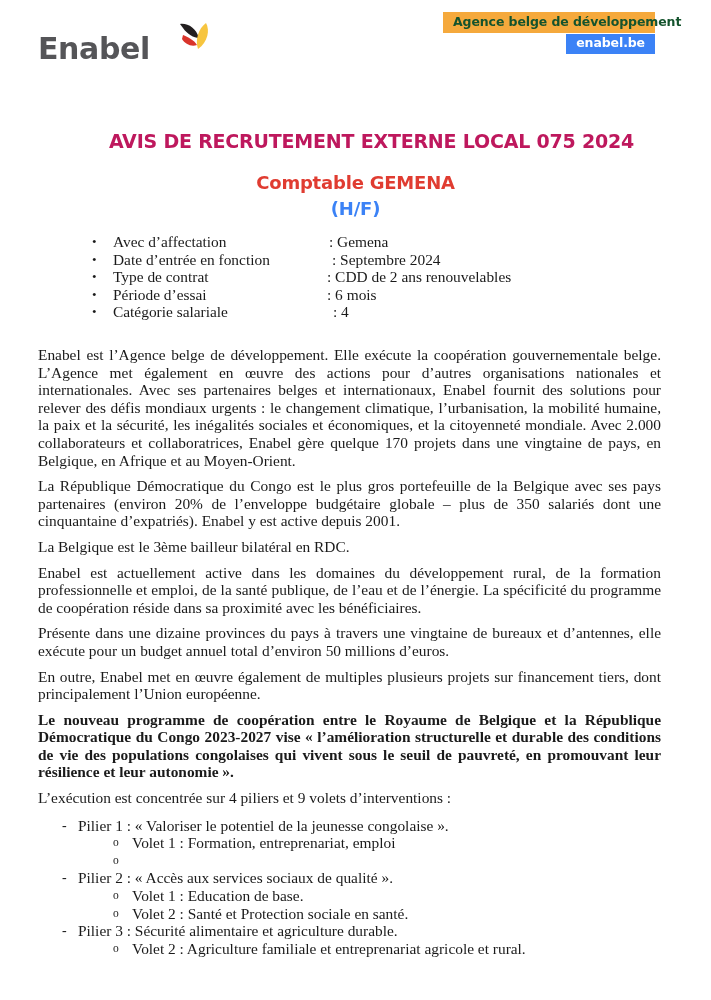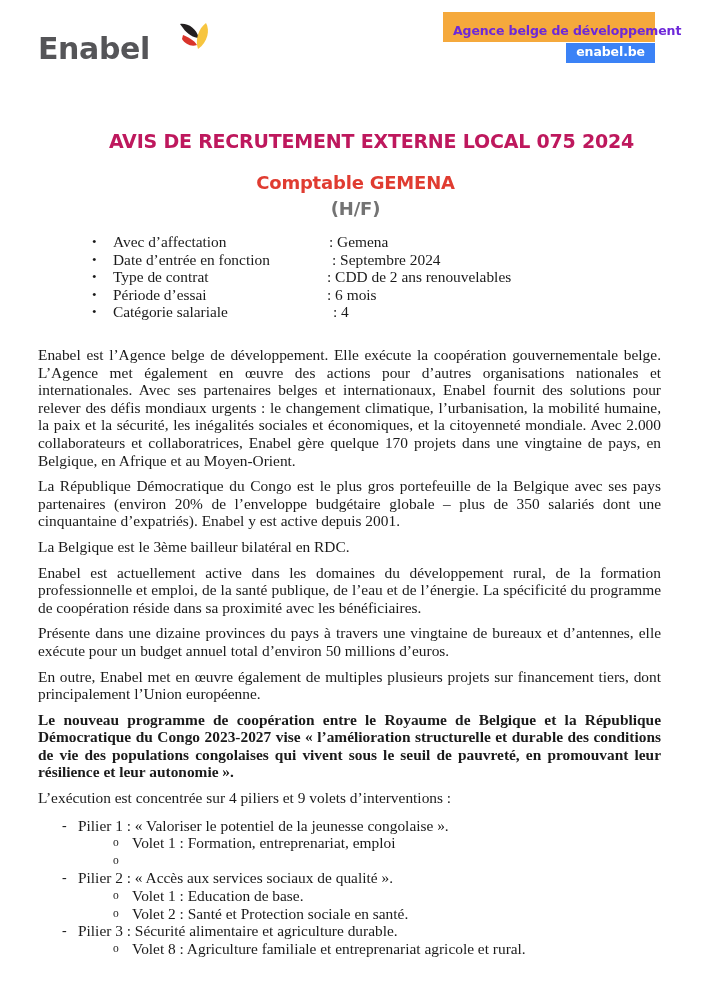--- a/index.html
+++ b/index.html
@@ -57,26 +57,26 @@
   .logo-mark svg { display: block; }
 
   .badge-block {
     position: absolute;
     right: 56px;
     top: 12px;
     width: 212px;
   }
   .badge-orange {
     background: #F5A93C;
-    color: #6d28d9;
+    color: #14532d;
     font-family: "DejaVu Sans", "Liberation Sans", sans-serif;
     font-size: 12.5px;
     font-weight: 600;
     letter-spacing: -0.1px;
-    padding: 12px 8px 4px 10px;
+    padding: 3px 8px 4px 10px;
     text-align: left;
     line-height: 1.15;
     white-space: nowrap;
   }
   .badge-red {
     background: #3b82f6;
     color: #ffffff;
     font-family: "DejaVu Sans", "Liberation Sans", sans-serif;
     font-size: 12.5px;
     font-weight: 700;
@@ -115,21 +115,21 @@
     line-height: 1.0;
   }
   .job-title-sub {
     position: absolute;
     left: 0; top: 200px;
     width: 711px;
     text-align: center;
     font-family: "DejaVu Sans", "Liberation Sans", sans-serif;
     font-size: 18px;
     font-weight: 700;
-    color: #737373;
+    color: #3b82f6;
     letter-spacing: -0.2px;
     line-height: 1.0;
   }
 
   
   .meta-list {
     position: absolute;
     left: 0; top: 233px;
     width: 711px;
   }
@@ -312,18 +312,18 @@
         <div class="volet-row">
           <span class="volet-circle">o</span>
           <span class="volet-text">Volet 2 : Santé et Protection sociale en santé.</span>
         </div>
         <div class="pillar-row">
           <span class="pillar-dash">-</span>
           <span class="pillar-text">Pilier 3 : Sécurité alimentaire et agriculture durable.</span>
         </div>
         <div class="volet-row">
           <span class="volet-circle">o</span>
-          <span class="volet-text">Volet 8 : Agriculture familiale et entreprenariat agricole et rural.</span>
+          <span class="volet-text">Volet 2 : Agriculture familiale et entreprenariat agricole et rural.</span>
         </div>
       </div>
   </div>
 
 </div>
 
 </body></html>

